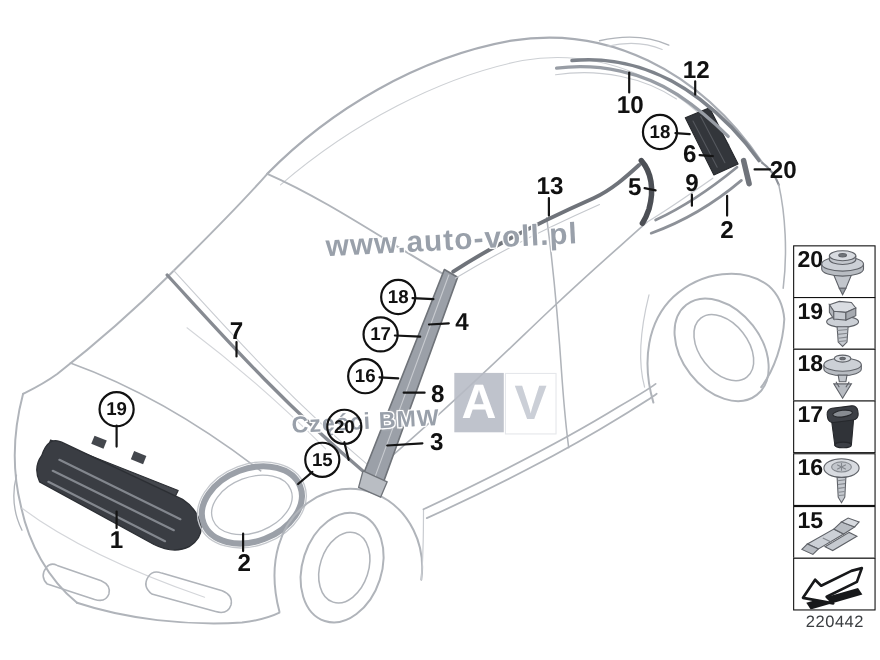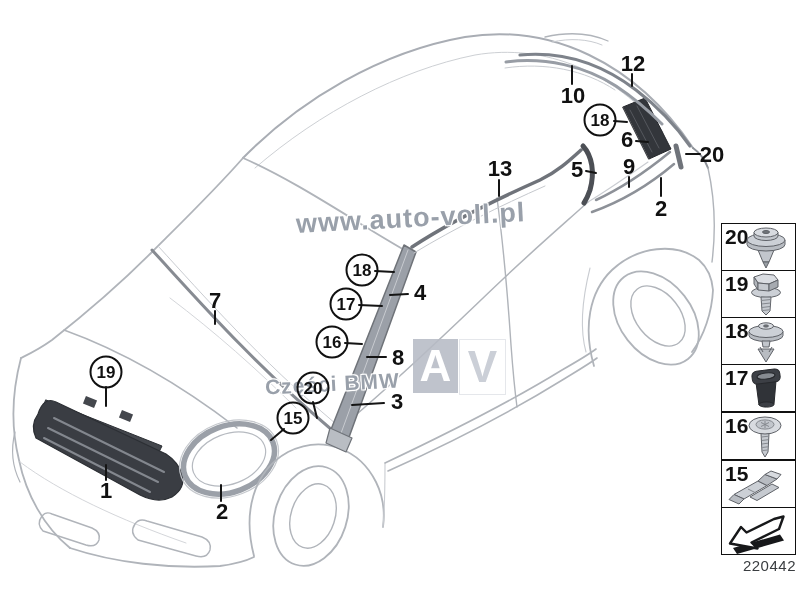--- a/index.html
+++ b/index.html
@@ -22,21 +22,21 @@
   #leaders{position:absolute;left:0;top:0;z-index:4;}
   .co{position:absolute;z-index:5;transform:translate(-50%,-50%);font-weight:bold;
       font-size:22px;color:#111;white-space:nowrap;}
   .circ{width:29px;height:29px;border:2.6px solid #111;border-radius:50%;display:flex;
         align-items:center;justify-content:center;font-size:17px;background:transparent;}
   
   .sbox{position:absolute;left:721px;width:75px;height:48px;border:1.6px solid #111;
         background:#fff;box-sizing:border-box;z-index:6;}
   .sbox .num{position:absolute;left:3px;top:1px;font-weight:bold;font-size:21px;color:#111;}
   .sbox svg{position:absolute;right:0;top:0;}
-  #drawing-number{position:absolute;left:722px;top:557px;width:74px;text-align:right;
+  #drawing-number{position:absolute;left:722px;top:557px;width:74px;text-align:center;
         font-size:15px;color:#3a3d40;z-index:6;letter-spacing:.5px;}
 </style>
 </head>
 <body>
 
 <div id="stage">
 
   <svg id="car-art" width="800" height="600" viewBox="0 0 800 600">
     <g fill="none" stroke-linecap="round" stroke-linejoin="round">
 

